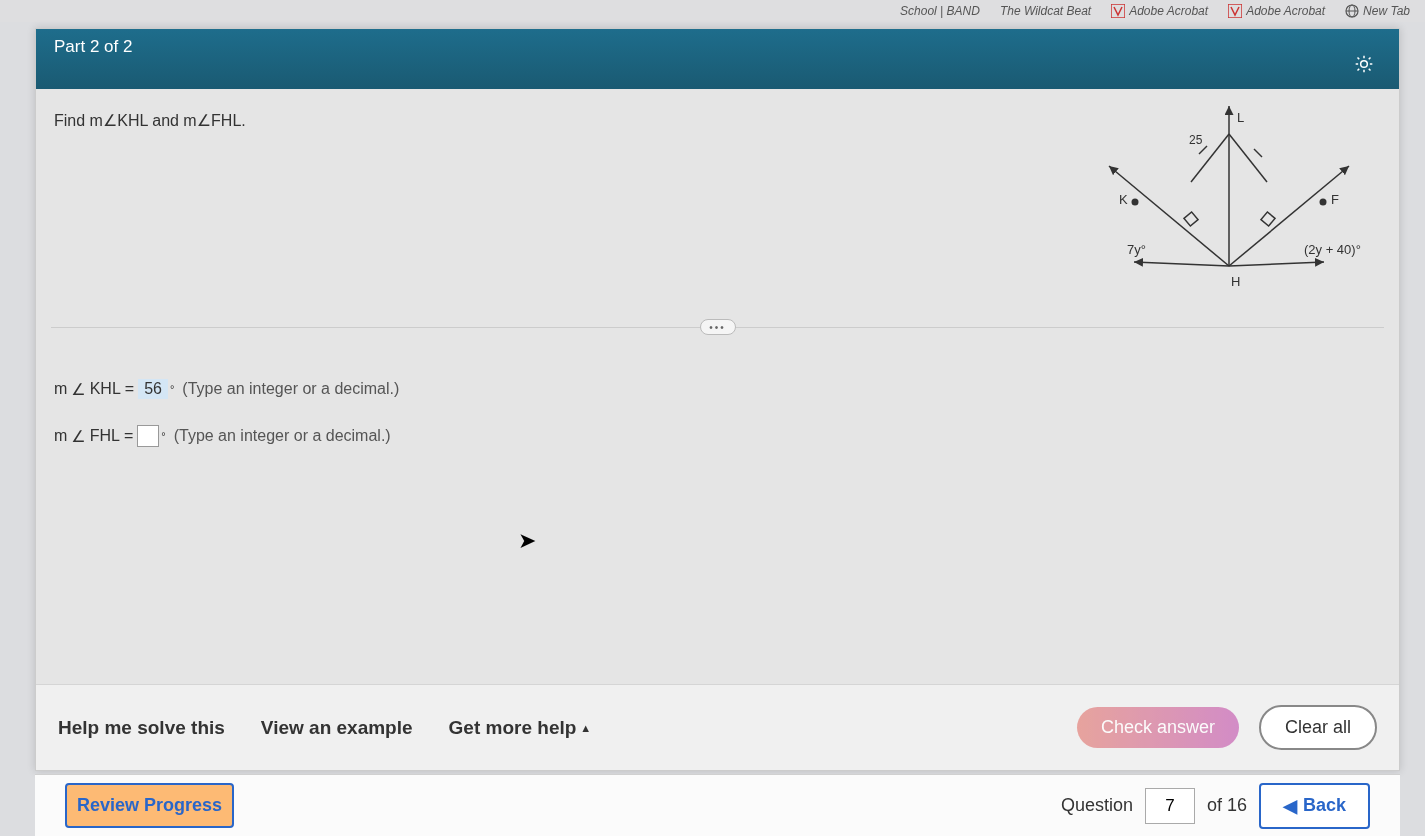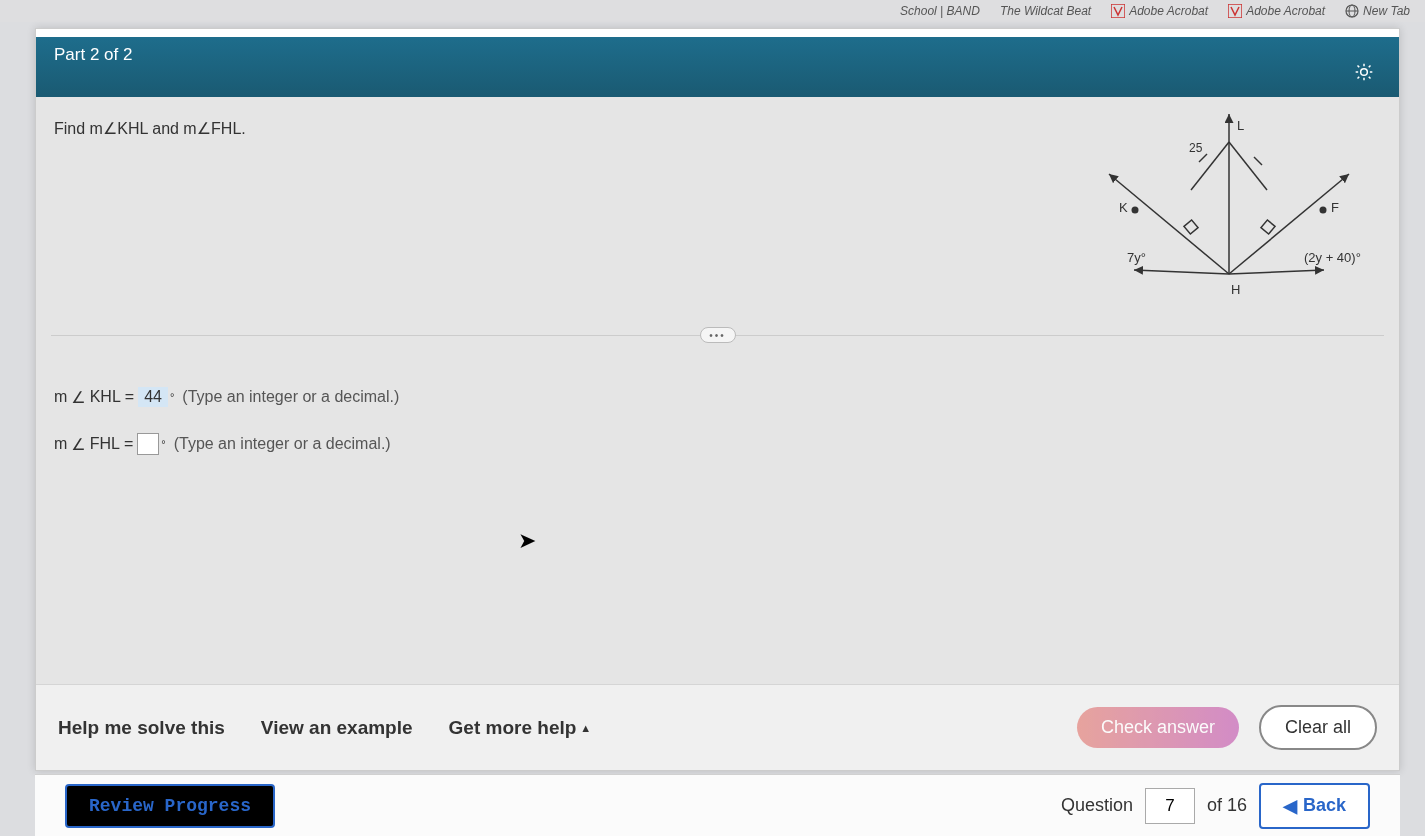--- a/index.html
+++ b/index.html
@@ -38,21 +38,20 @@
     }
     .part-header {
       background: linear-gradient(to bottom, #1e6d8c, #1a5a72);
       color: #fff;
       height: 60px;
       display: flex;
       align-items: flex-start;
       padding: 8px 18px;
       font-size: 17px;
       position: relative;
-      margin-top: 8px;
     }
     .gear-btn {
       position: absolute;
       right: 24px;
       top: 24px;
       color: #fff;
       width: 22px;
       height: 22px;
       display: flex;
       align-items: center;
@@ -165,27 +164,26 @@
       background: #fbfbfb;
       border-top: 1px solid #d0d0d0;
       display: flex;
       align-items: center;
       justify-content: space-between;
       padding: 0 30px;
     }
     .review-btn {
       border: 2px solid #2966c9;
       color: #2966c9;
-      background: #000000;
-      padding: 10px 22px;
+      background: #fdba74;
+      padding: 10px 10px;
       font-size: 18px;
       font-weight: 600;
       border-radius: 4px;
       cursor: pointer;
-      font-family: Liberation Mono, monospace;
     }
     .q-nav { display: flex; align-items: center; gap: 12px; font-size: 18px; color: #333; }
     .q-input {
       width: 50px;
       height: 36px;
       border: 1px solid #aaa;
       text-align: center;
       font-size: 17px;
     }
     .nav-btn {
@@ -311,21 +309,21 @@
     <div class="divider-row">
       <div class="ellipsis-btn">•••</div>
     </div>
 
     <div class="answers">
       <div class="ans-line">
         <span>m</span>
           <span class="angle">∠</span>
           <span>KHL</span>
           <span> = </span>
-        <span class="filled-val">44</span>
+        <span class="filled-val">56</span>
         <span class="deg-sup">°</span>
         <span class="hint">(Type an integer or a decimal.)</span>
       </div>
       <div class="ans-line">
         <span>m</span>
           <span class="angle">∠</span>
           <span>FHL</span>
           <span> = </span>
         <input class="empty-box" value="" style="">
         <span class="deg-sup">°</span>

